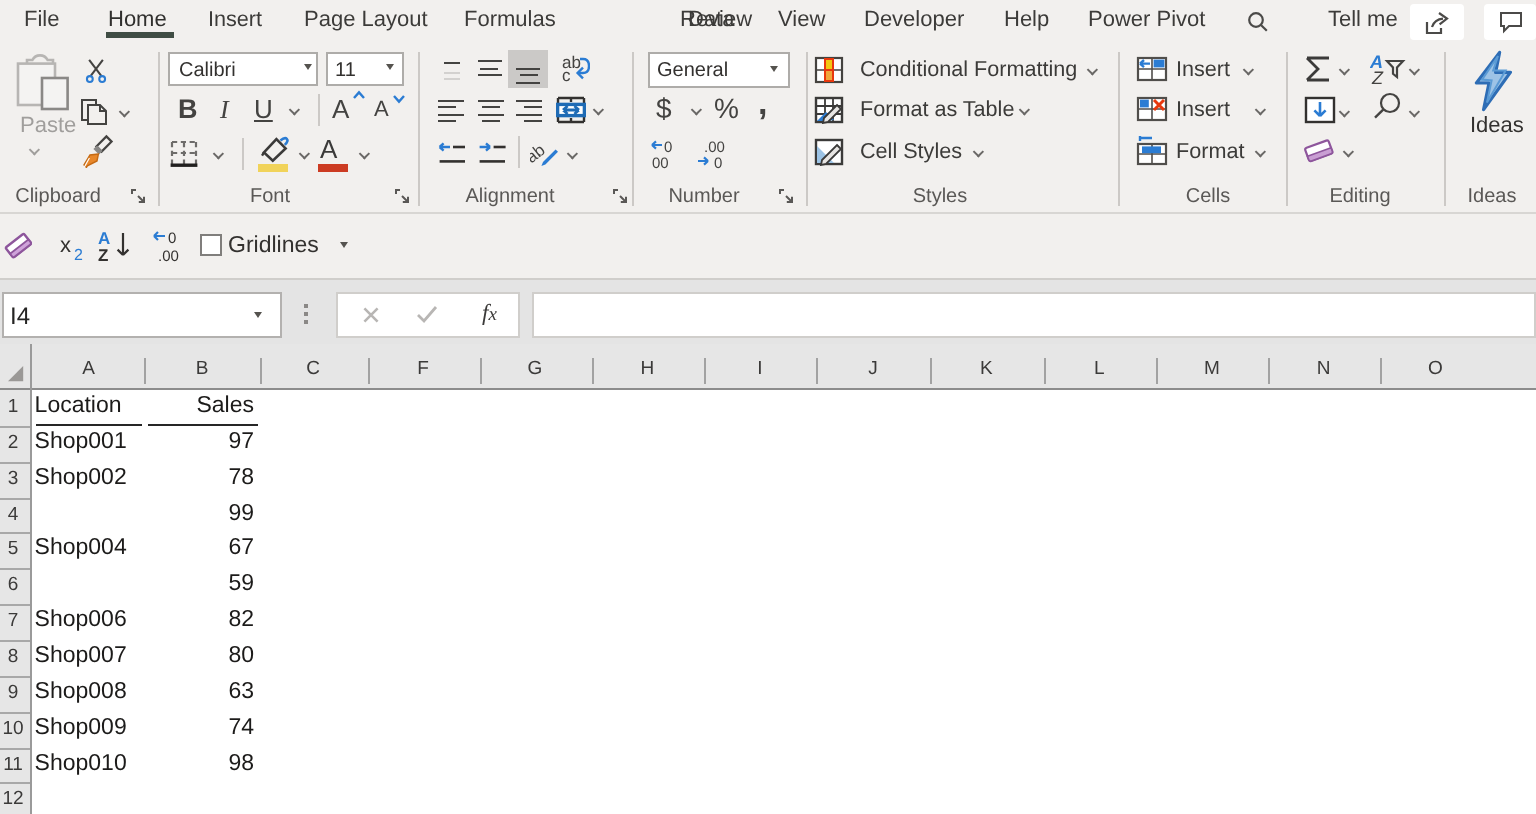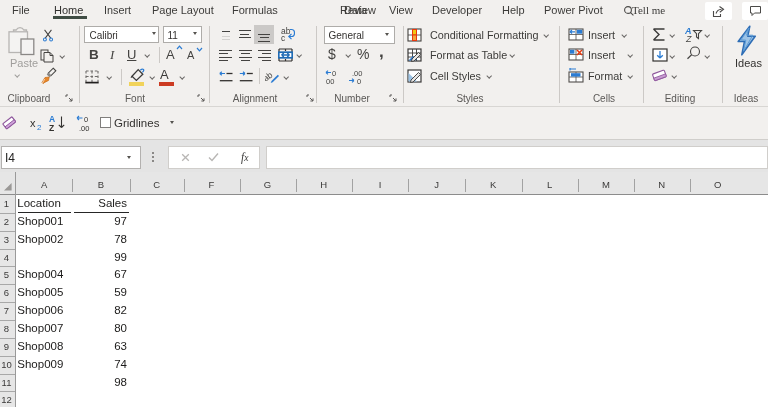--- a/index.html
+++ b/index.html
@@ -34,21 +34,21 @@
   <div class="t" style="left:296px;top:4px;font-size:11px;padding-left:48px;">Data</div>
   <div class="t" style="left:340px;top:4px;font-size:11px;">Review</div>
   <div class="t" style="left:389px;top:4px;font-size:11px;">View</div>
   <div class="t" style="left:432px;top:4px;font-size:11px;">Developer</div>
   <div class="t" style="left:502px;top:4px;font-size:11px;">Help</div>
   <div class="t" style="left:544px;top:4px;font-size:11px;">Power Pivot</div>
   <svg class="abs" style="left:623px;top:5px;" width="12" height="12" viewBox="0 0 12 12">
       <circle cx="5" cy="5" r="3.4" fill="none" stroke="#4b4a48" stroke-width="1.1"></circle>
       <line x1="7.6" y1="7.6" x2="10.4" y2="10.4" stroke="#4b4a48" stroke-width="1.1"></line>
     </svg>
-  <div class="t" style="left:632px;top:4px;font-size:11px;font-family:Liberation Serif, serif;">Tell me</div>
+  <div class="t" style="left:664px;top:4px;font-size:11px;">Tell me</div>
   <div class="abs" style="left:705px;top:2px;width:27px;height:18px;background:#fff;border-radius:2px;"></div>
   <svg class="abs" style="left:712px;top:5px;" width="13" height="13" viewBox="0 0 13 13">
       <path d="M1.5 6 v5.5 h7 V9" fill="none" stroke="#4b4a48" stroke-width="1.1"></path>
       <path d="M4 8.5 C5 5.5 7 4.5 9.5 4.3" fill="none" stroke="#4b4a48" stroke-width="1.1"></path>
       <path d="M7.5 1.5 L11.5 4.3 L7.8 7.2" fill="none" stroke="#4b4a48" stroke-width="1.1"></path>
     </svg>
   <div class="abs" style="left:742px;top:2px;width:26px;height:18px;background:#fff;border-radius:2px;"></div>
   <svg class="abs" style="left:749px;top:5px;" width="13" height="12" viewBox="0 0 13 12">
       <path d="M1.5 1.5 h10 v6.5 h-6 l-2.5 2.5 v-2.5 h-1.5 z" fill="none" stroke="#4b4a48" stroke-width="1"></path>
     </svg>
@@ -400,24 +400,24 @@
   <div class="cbx" style="top:195px;">Sales</div>
   <div class="abs" style="left:17.5px;top:211.9px;width:53px;height:1.2px;background:#262626;"></div>
   <div class="abs" style="left:74px;top:211.9px;width:54.5px;height:1.2px;background:#262626;"></div>
   <div class="ca" style="top:212.85px;">Shop001</div>
     <div class="cbx" style="top:212.85px;">97</div>
   <div class="ca" style="top:230.7px;">Shop002</div>
     <div class="cbx" style="top:230.7px;">78</div>
     <div class="cbx" style="top:248.55px;">99</div>
   <div class="ca" style="top:266.4px;">Shop004</div>
     <div class="cbx" style="top:266.4px;">67</div>
-  <div class="ca" style="top:284.25px;">Shop005</div>
     <div class="cbx" style="top:284.25px;">59</div>
   <div class="ca" style="top:302.1px;">Shop006</div>
     <div class="cbx" style="top:302.1px;">82</div>
   <div class="ca" style="top:319.95px;">Shop007</div>
     <div class="cbx" style="top:319.95px;">80</div>
   <div class="ca" style="top:337.8px;">Shop008</div>
     <div class="cbx" style="top:337.8px;">63</div>
   <div class="ca" style="top:355.65px;">Shop009</div>
     <div class="cbx" style="top:355.65px;">74</div>
+  <div class="ca" style="top:373.5px;">Shop010</div>
     <div class="cbx" style="top:373.5px;">98</div>
 </div>
 
 </body></html>

